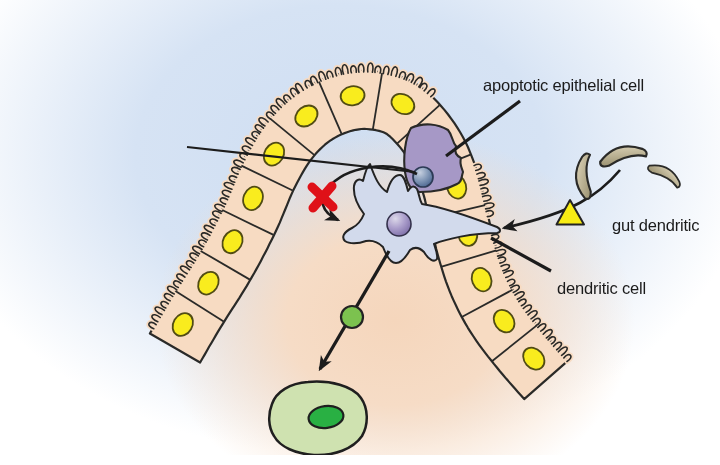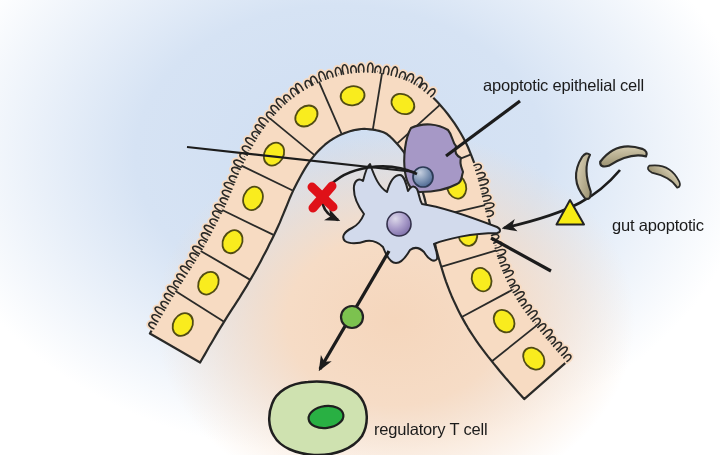--- a/index.html
+++ b/index.html
@@ -123,15 +123,15 @@
     </g>
 
     <path d="M570,200 L556.5,224.5 L584,224.5 Z" stroke="#232323" stroke-width="2" stroke-linejoin="round" fill="#f8ec14"></path>
 
     <line x1="520" y1="101" x2="446" y2="156" stroke-width="3.2" stroke="#1c1c1c"></line>
     <line x1="187" y1="147" x2="415" y2="172" stroke-width="2.2" stroke="#1c1c1c"></line>
     <line x1="551" y1="271" x2="491" y2="238" stroke-width="3.2" stroke="#1c1c1c"></line>
   </svg>
 
   <div class="lbl" style="left:483px;top:76px">apoptotic epithelial cell</div>
-  <div class="lbl" style="left:612px;top:216px">gut apoptotic</div>
-  <div class="lbl" style="left:374px;top:420px">regulatory T cell</div>
+  <div class="lbl" style="left:612px;top:216px">gut dendritic</div>
+  <div class="lbl" style="left:557px;top:279px">dendritic cell</div>
 </div>
 
 </body></html>

